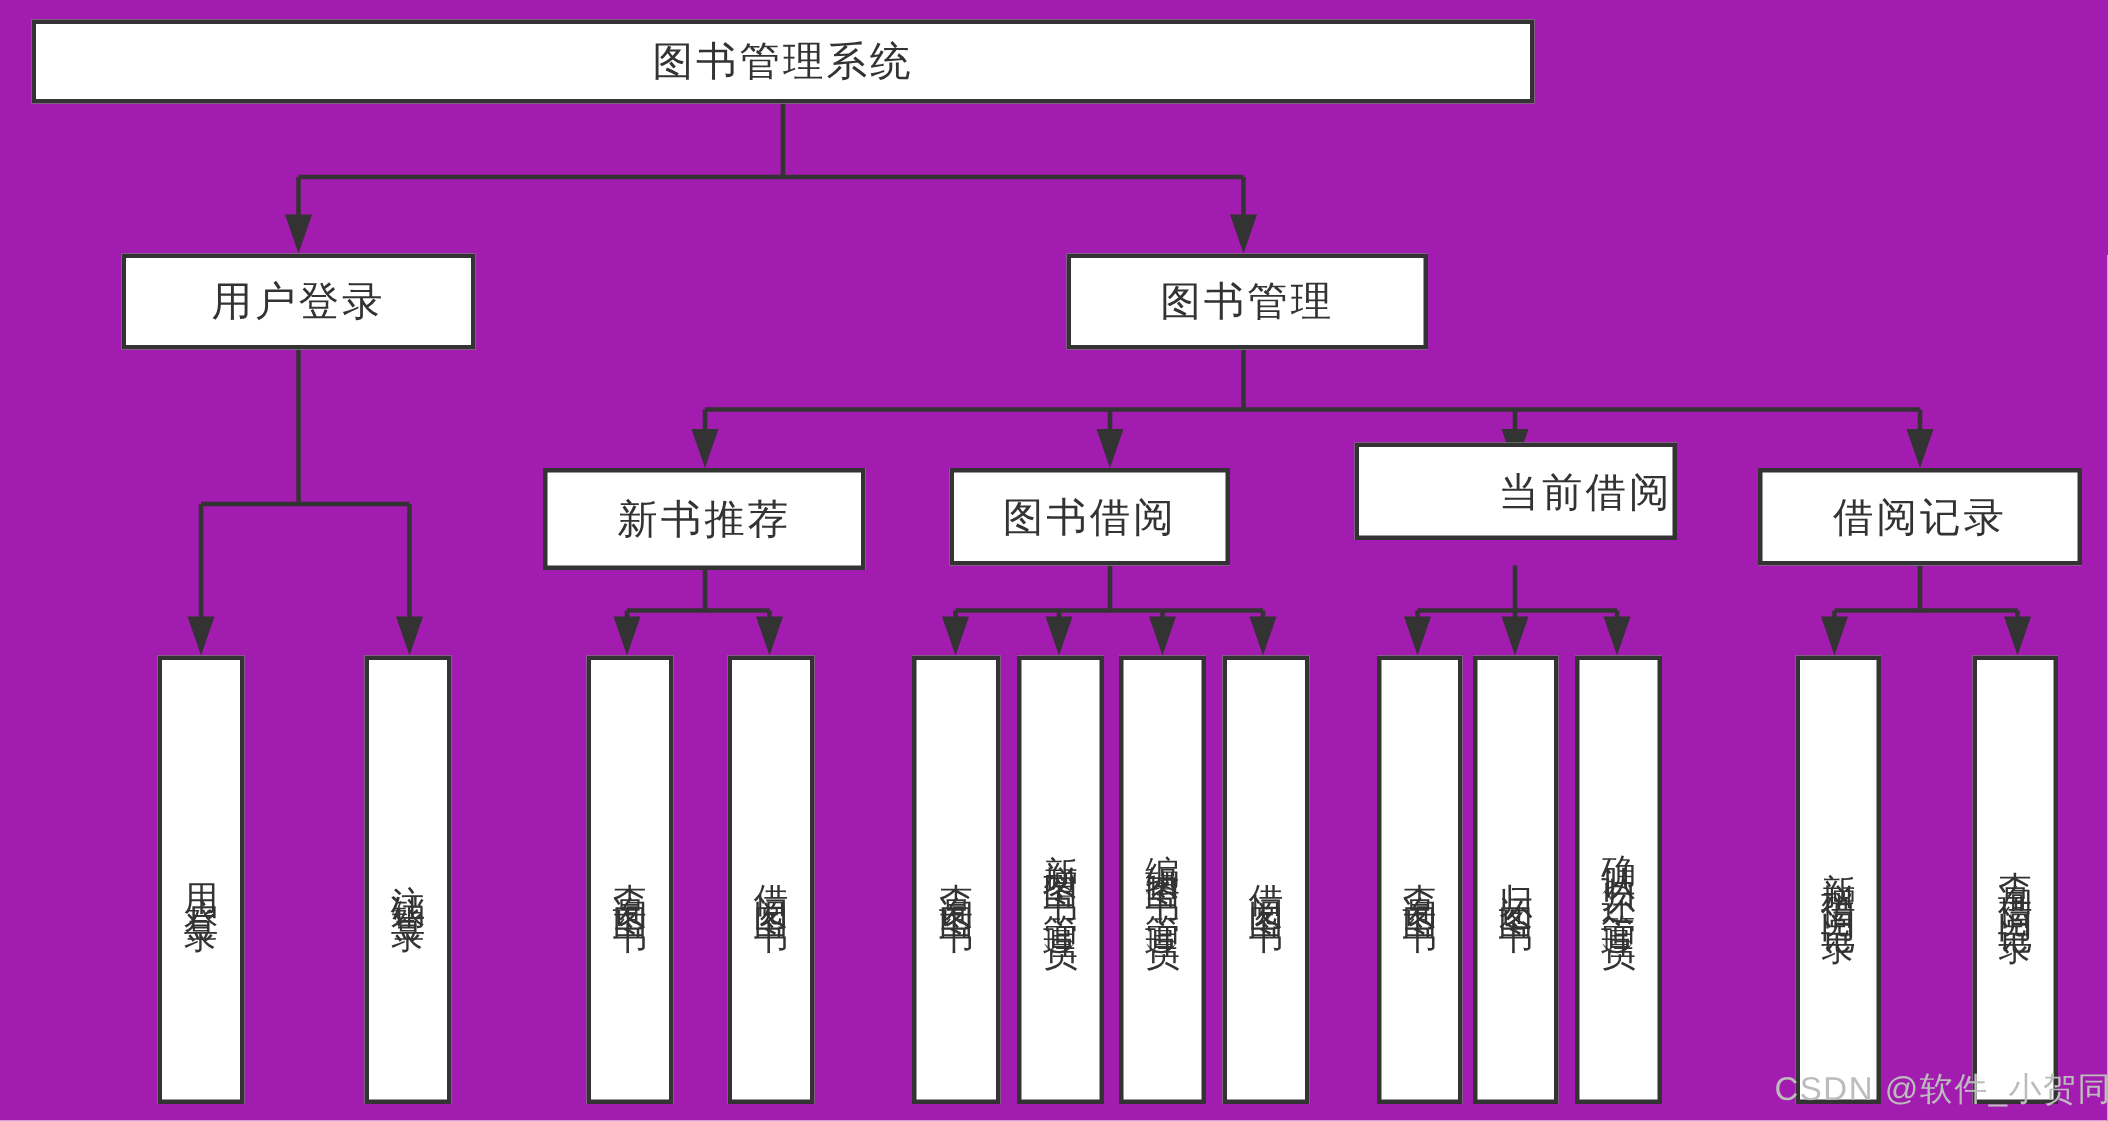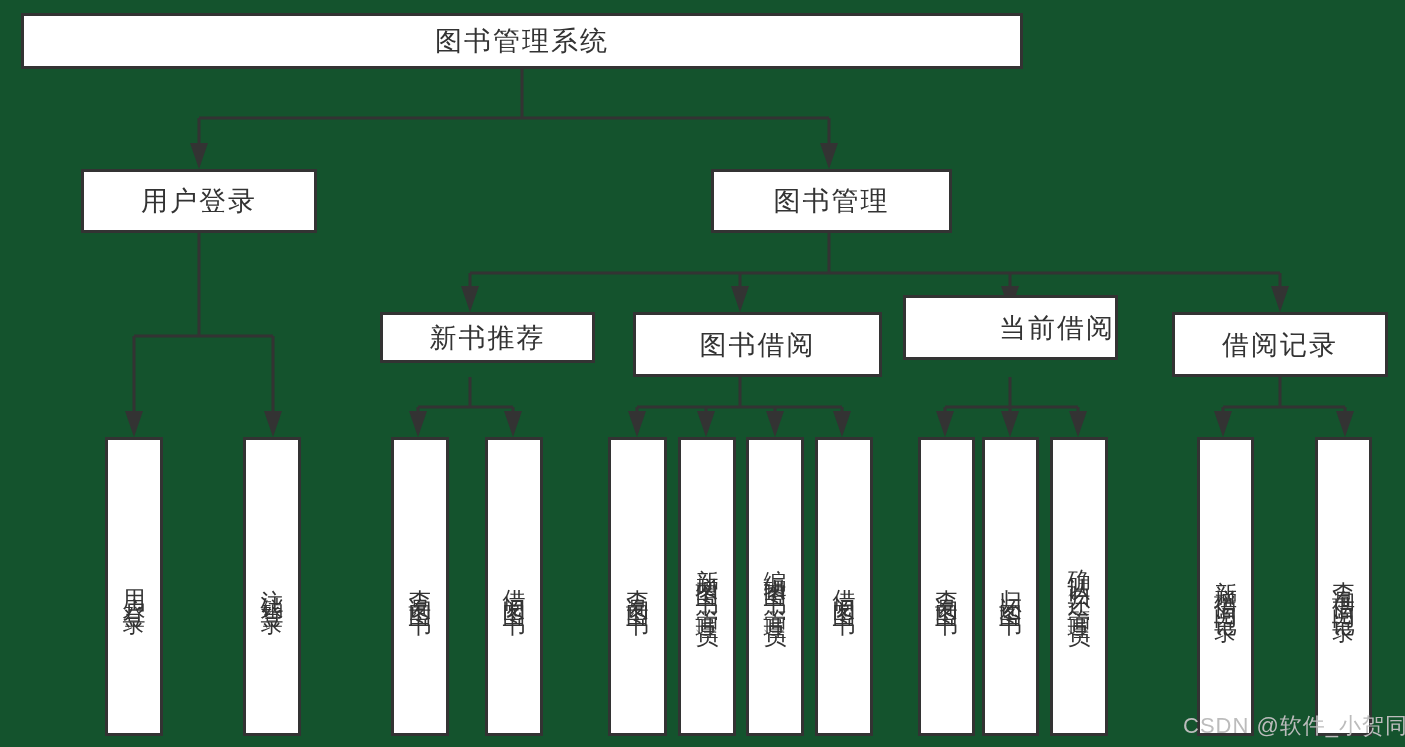--- a/index.html
+++ b/index.html
@@ -4,21 +4,21 @@
 <style>
   html, body {
     margin: 0;
     padding: 0;
     background: #ffffff;
   }
   .canvas {
     position: relative;
     width: 1405px;
     height: 747px;
-    background: #14532d;
+    background: #a21caf;
     overflow: hidden;
     font-family: "Liberation Sans", sans-serif;
   }
   .connectors {
     position: absolute;
     left: 0;
     top: 0;
     width: 1405px;
     height: 747px;
     pointer-events: none;
@@ -111,24 +111,24 @@
     <span class="lbl">图书管理系统</span>
   </div>
 
   <div class="box hbox" style="left:81px; top:169px; width:236px; height:64px;">
     <span class="lbl">用户登录</span>
   </div>
   <div class="box hbox" style="left:711px; top:169px; width:241px; height:64px;">
     <span class="lbl">图书管理</span>
   </div>
 
-  <div class="box hbox" style="left:380px; top:312px; width:215px; height:51px;">
+  <div class="box hbox" style="left:362px; top:312px; width:215px; height:68px;">
     <span class="lbl">新书推荐</span>
   </div>
-  <div class="box hbox" style="left:633px; top:312px; width:249px; height:65px;">
+  <div class="box hbox" style="left:633px; top:312px; width:187px; height:65px;">
     <span class="lbl">图书借阅</span>
   </div>
   <div class="box hbox" style="left:903px; top:295px; width:215px; height:65px;justify-content:flex-end;">
     <span class="lbl">当前借阅</span>
   </div>
   <div class="box hbox" style="left:1172px; top:312px; width:216px; height:65px;">
     <span class="lbl">借阅记录</span>
   </div>
 
   <div class="box vbox" style="left:105px; top:437px; width:58px; height:299px;">

